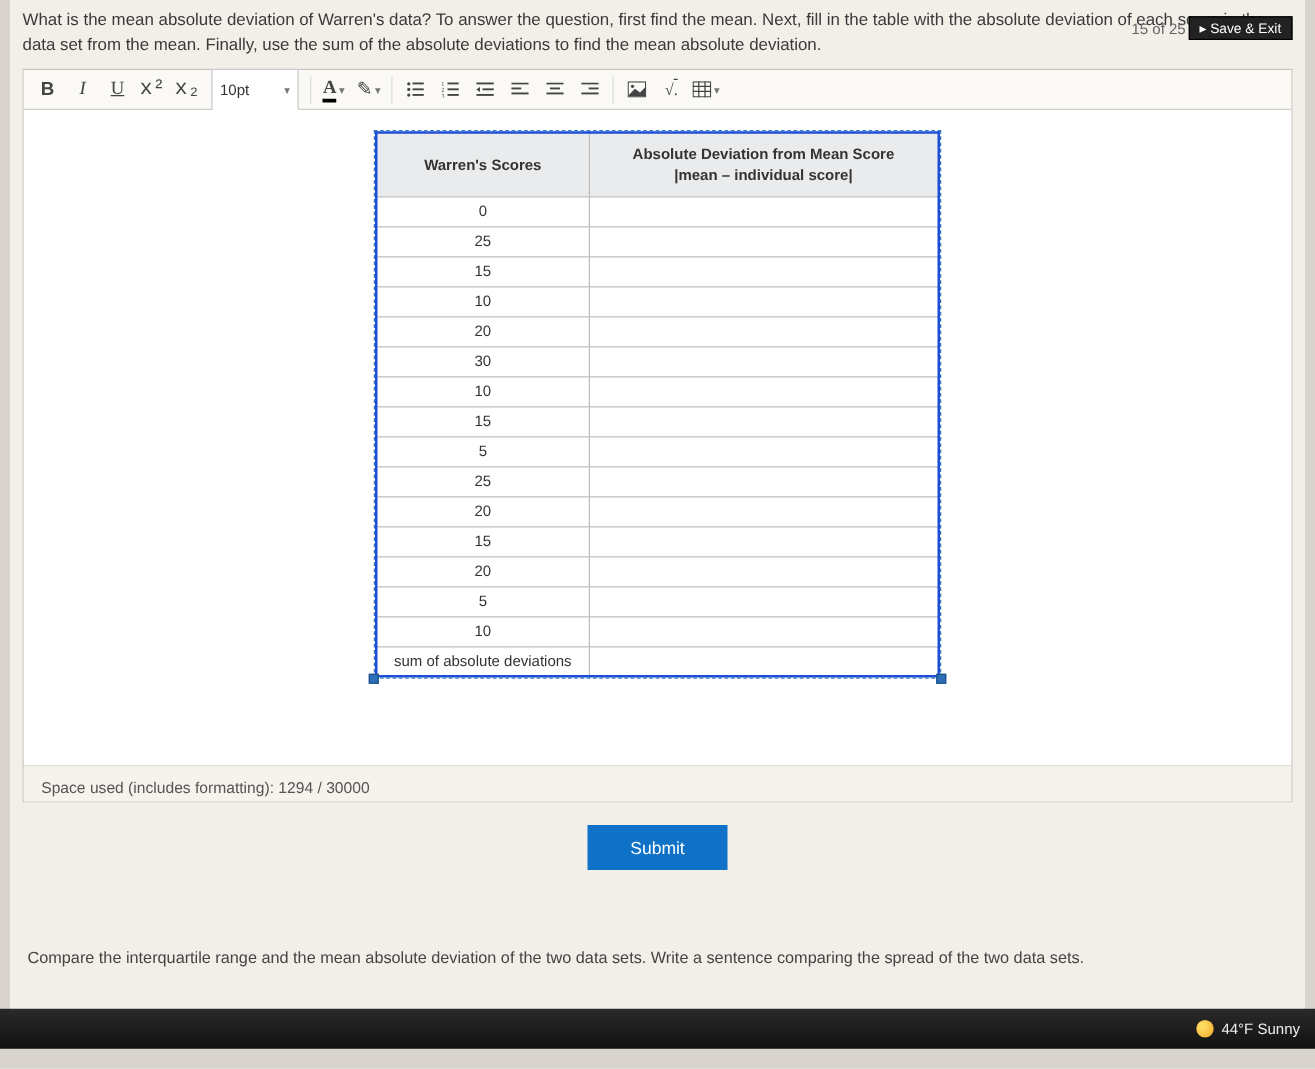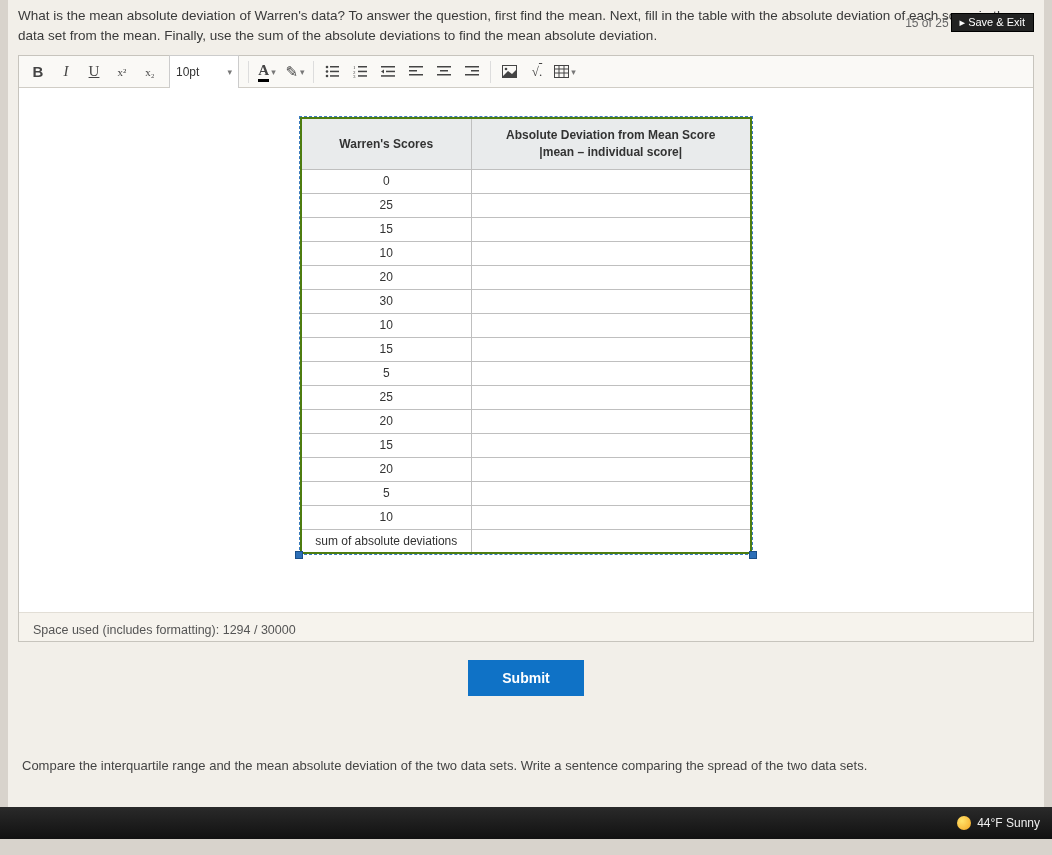--- a/index.html
+++ b/index.html
@@ -64,43 +64,43 @@
     justify-content: center;
     font-family: Georgia, serif;
     font-size: 15px;
     color: #444;
     cursor: pointer;
     border-right: none;
   }
   .tbtn.bold { font-weight: bold; font-family: Arial; }
   .tbtn.italic { font-style: italic; }
   .tbtn.under { text-decoration: underline; }
-  .tbtn.small { font-size: 11px; font-family: Liberation Serif, serif; }
+  .tbtn.small { font-size: 17px; font-family: Liberation Mono, monospace; }
   .font-size-sel {
     margin: 0 4px;
     border: 1px solid #ccc;
     height: 22px;
     width: 70px;
     display:flex; align-items:center; justify-content:space-between;
     padding: 16px 6px;
     font-size: 12px;
     background:#fff;
   }
   .caret { font-size: 9px; color:#777; margin-left:2px;}
   .sep { width:1px; height:22px; background:#ddd; margin:0 3px; }
   
   .editor-body {
     min-height: 520px;
     background: #fff;
     padding: 14px 0 10px 0;
     position: relative;
   }
   .data-table {
-    margin: 15px auto;
-    border: 2px solid #4d7c0f;
+    margin: 3px auto;
+    border: 2px solid #1d4ed8;
     border-collapse: collapse;
     position: relative;
     outline: 1px dashed #3b7bbf;
     outline-offset: 0;
   }
   .data-table th, .data-table td {
     border: 1px solid #bfbfbf;
     font-size: 12px;
     text-align: center;
     background: #fff;
@@ -134,21 +134,21 @@
     text-align: center;
     padding: 18px 0 30px 0;
     background:#f2efe9;
   }
   .submit-btn {
     background: #0f72c6;
     color: #fff;
     border: none;
     padding: 10px 34px;
     font-size: 14px;
-    font-weight: bold;
+    font-weight: normal;
     cursor: pointer;
   }
   .part-e {
     margin: 26px 14px 0 14px;
     padding-top: 4px;
   }
   .part-e h3 { font-size: 15px; font-weight:bold; color:#333; margin-bottom:6px; }
   .part-e p { font-size: 13px; color:#444; line-height:1.5; }
 
   .taskbar {

